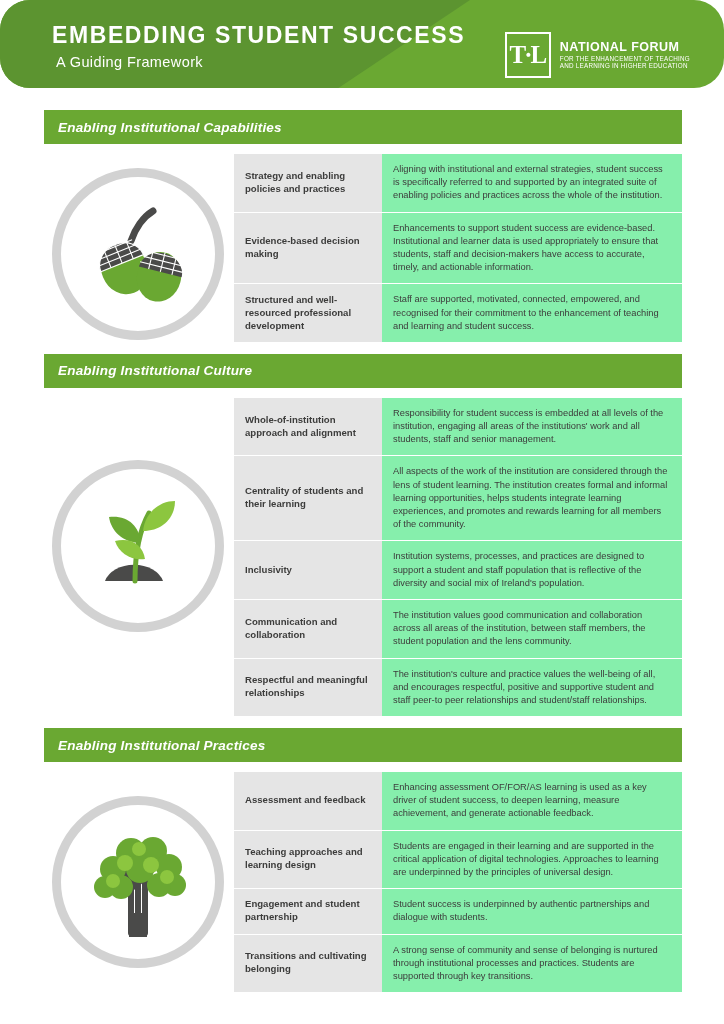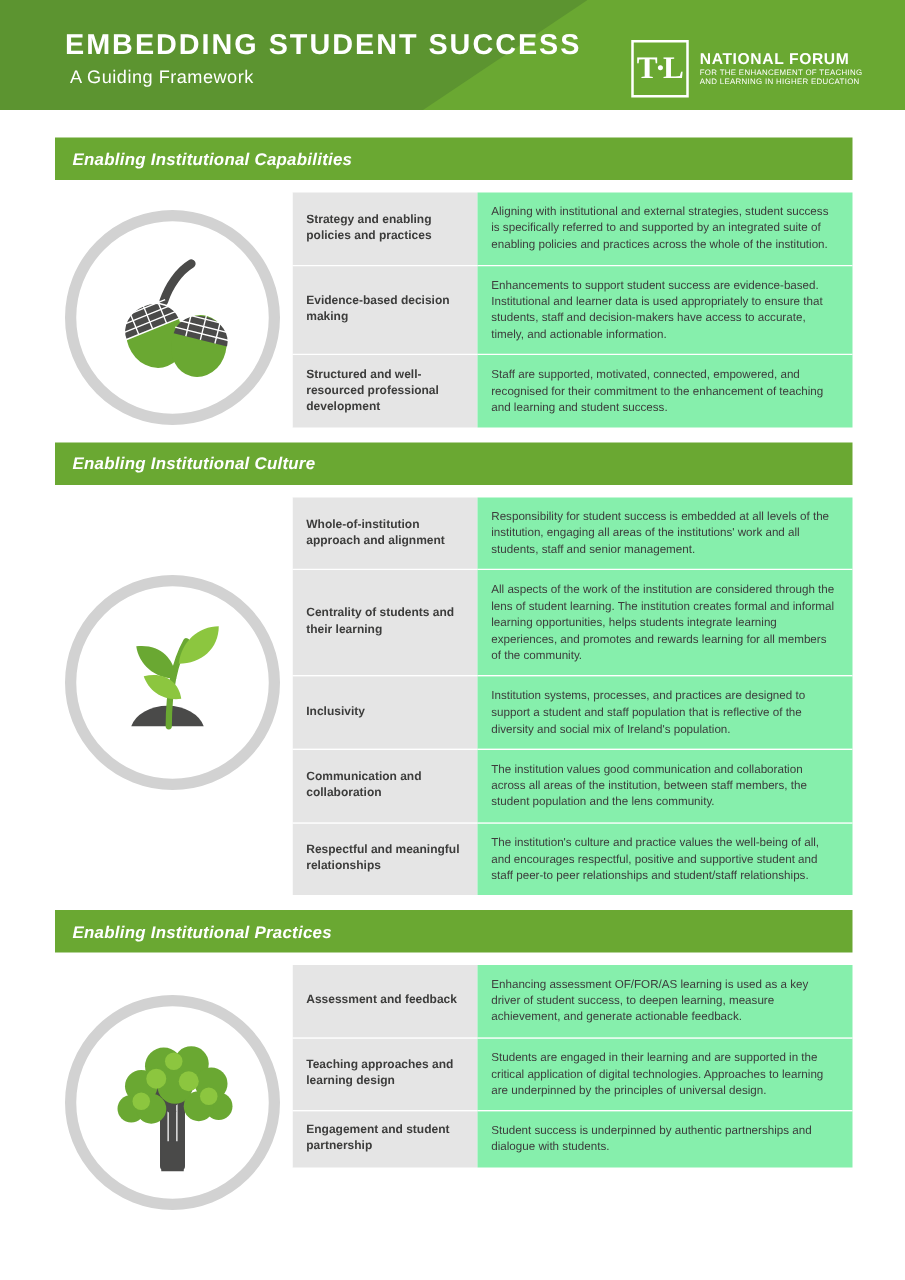--- a/index.html
+++ b/index.html
@@ -13,20 +13,21 @@
     overflow: hidden;
   }
 
   
   .header {
     position: relative;
     width: 724px;
     height: 88px;
     background: #6aa832;
     overflow: hidden;
+    border-radius: 30px;
   }
   .header-dark {
     position: absolute;
     top: 0; left: 0;
     width: 470px; height: 88px;
     background: #5c9430;
     clip-path: polygon(0 0, 100% 0, 72% 100%, 0 100%);
   }
   .header-title {
     position: absolute;
@@ -301,18 +302,22 @@
             <td class="c2">Enhancing assessment OF/FOR/AS learning is used as a key driver of student success, to deepen learning, measure achievement, and generate actionable feedback.</td>
           </tr>
           <tr>
             <td class="c1">Teaching approaches and learning design</td>
             <td class="c2">Students are engaged in their learning and are supported in the critical application of digital technologies. Approaches to learning are underpinned by the principles of universal design.</td>
           </tr>
           <tr>
             <td class="c1">Engagement and student partnership</td>
             <td class="c2">Student success is underpinned by authentic partnerships and dialogue with students.</td>
           </tr>
+          <tr>
+            <td class="c1">Transitions and cultivating belonging</td>
+            <td class="c2">A strong sense of community and sense of belonging is nurtured through institutional processes and practices. Students are supported through key transitions.</td>
+          </tr>
         </tbody>
       </table>
     </div>
   </div>
 
 </div>
 
 </body></html>

